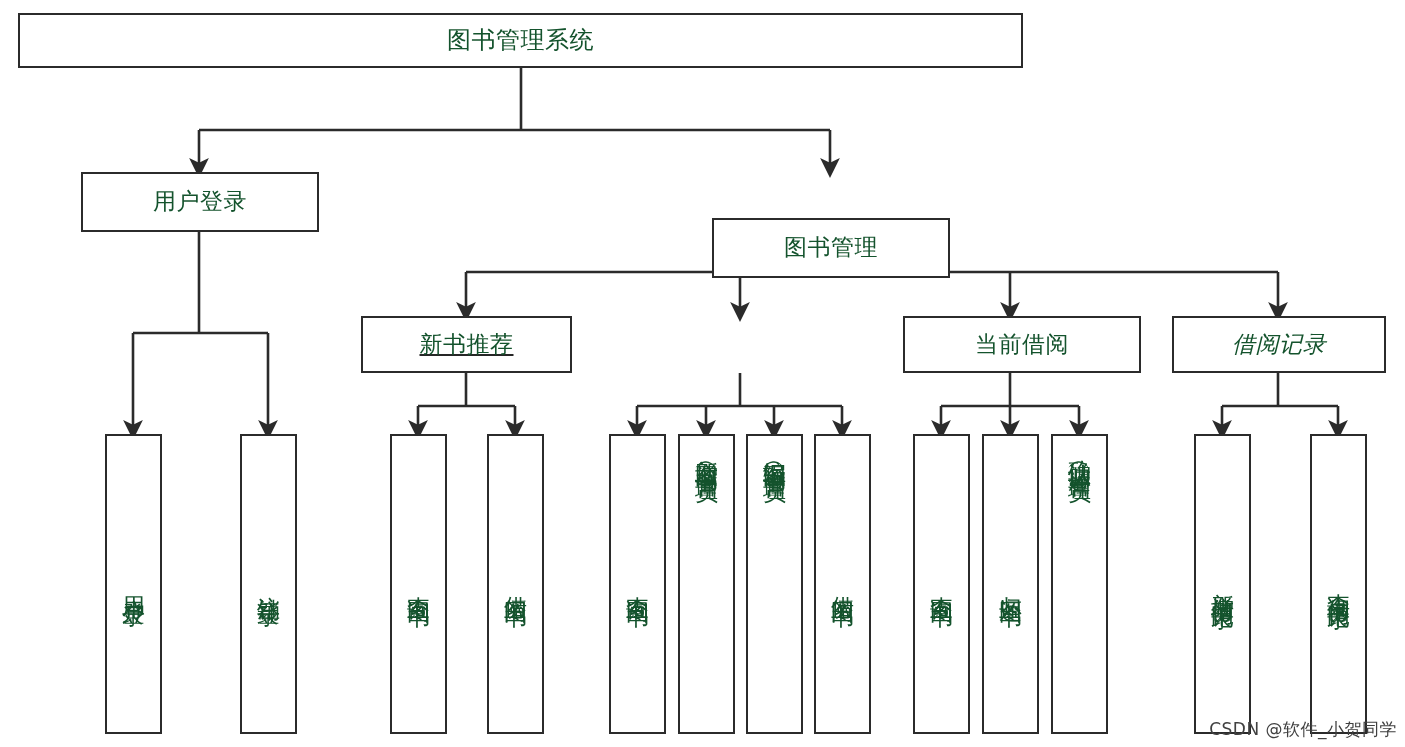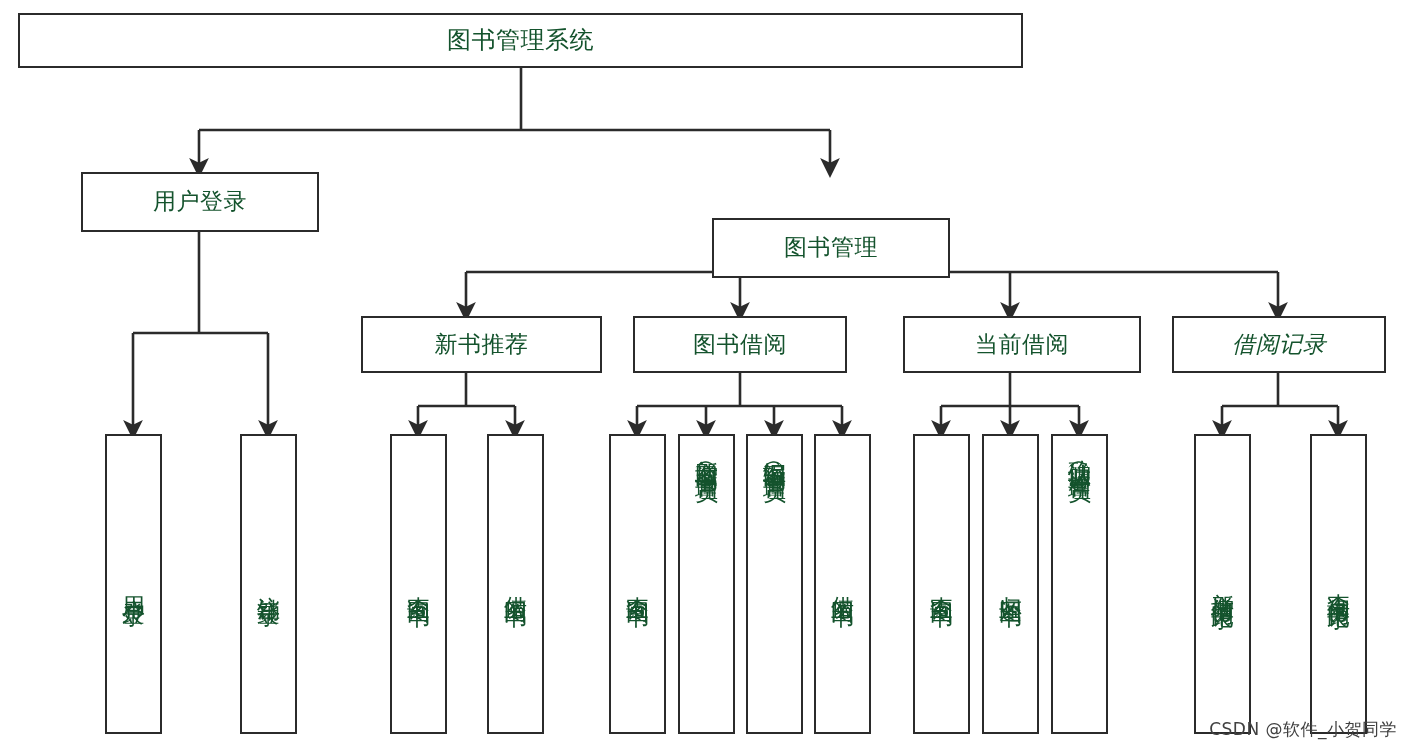--- a/index.html
+++ b/index.html
@@ -142,27 +142,24 @@
   </div>
 
   <div class="node horiz" style="left:81px; top:172px; width:238px; height:60px;">
     <span class="node-label">用户登录</span>
   </div>
 
   <div class="node horiz" style="left:712px; top:172px; width:238px; height:60px;margin-top:46px;">
     <span class="node-label">图书管理</span>
   </div>
 
-  <div class="node horiz" style="left:361px; top:316px; width:241px; height:57px;">
+  <div class="node horiz" style="left:361px; top:316px; width:211px; height:57px;text-decoration:underline;">
     <span class="node-label">新书推荐</span>
   </div>
 
-  <div class="node horiz" style="left:633px; top:316px; width:214px; height:57px;">
-    <span class="node-label">图书借阅</span>
-  </div>
 
   <div class="node horiz" style="left:903px; top:316px; width:238px; height:57px;">
     <span class="node-label">当前借阅</span>
   </div>
 
   <div class="node horiz" style="left:1172px; top:316px; width:214px; height:57px;font-style:italic;">
     <span class="node-label">借阅记录</span>
   </div>
 
   <div class="node vert centered" style="left:105px; top:434px; width:57px; height:300px;">

